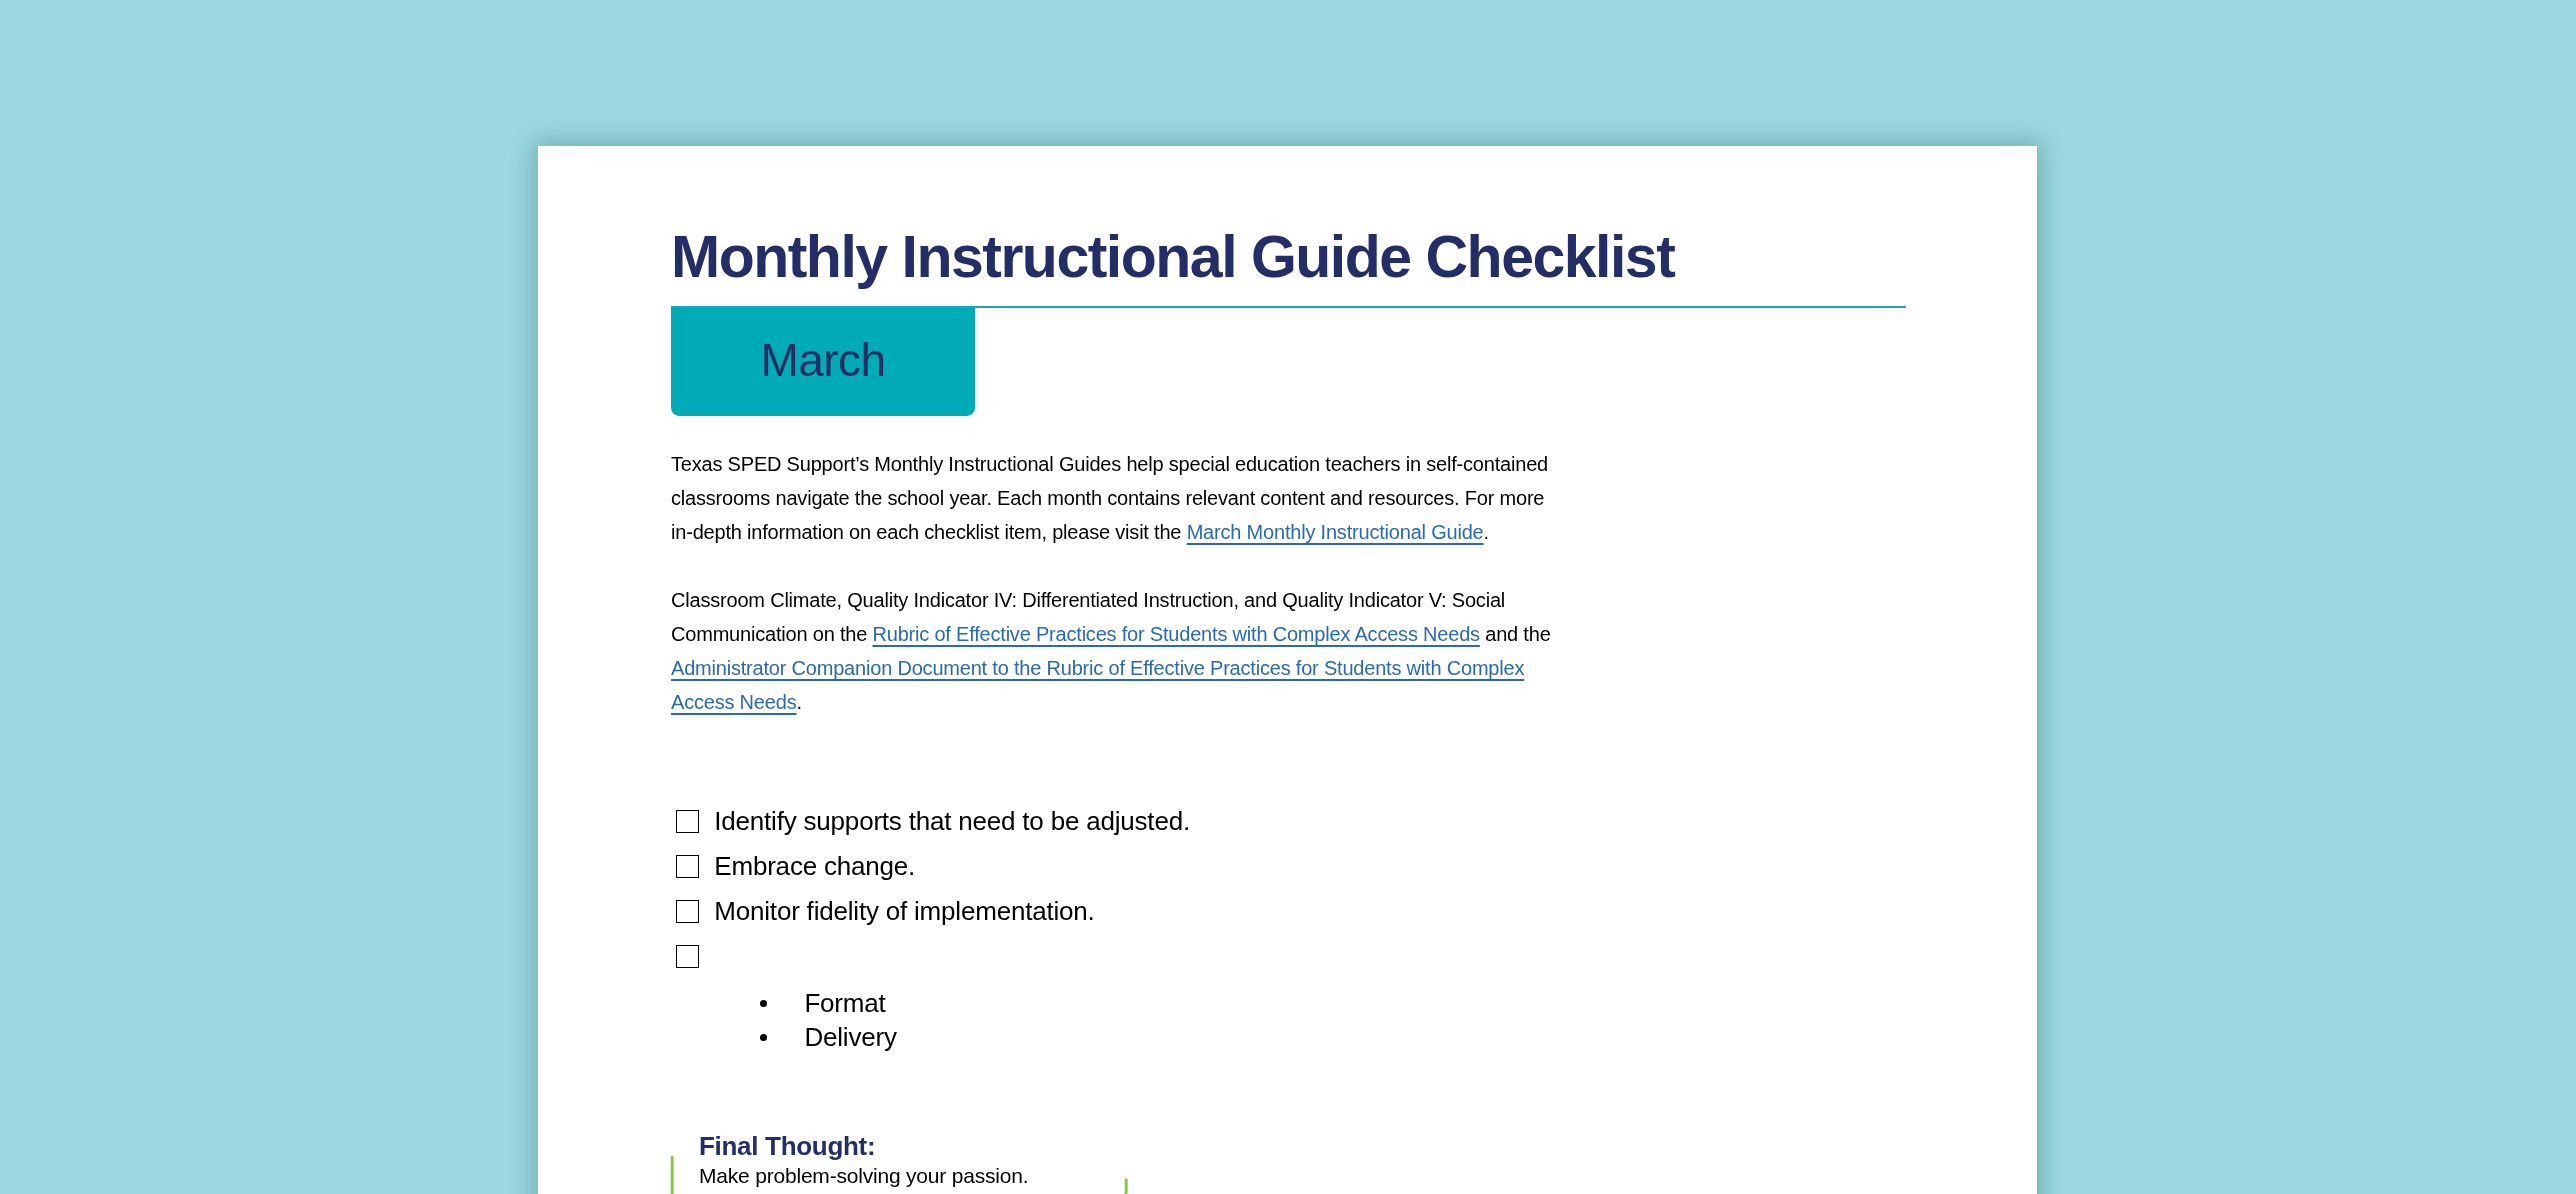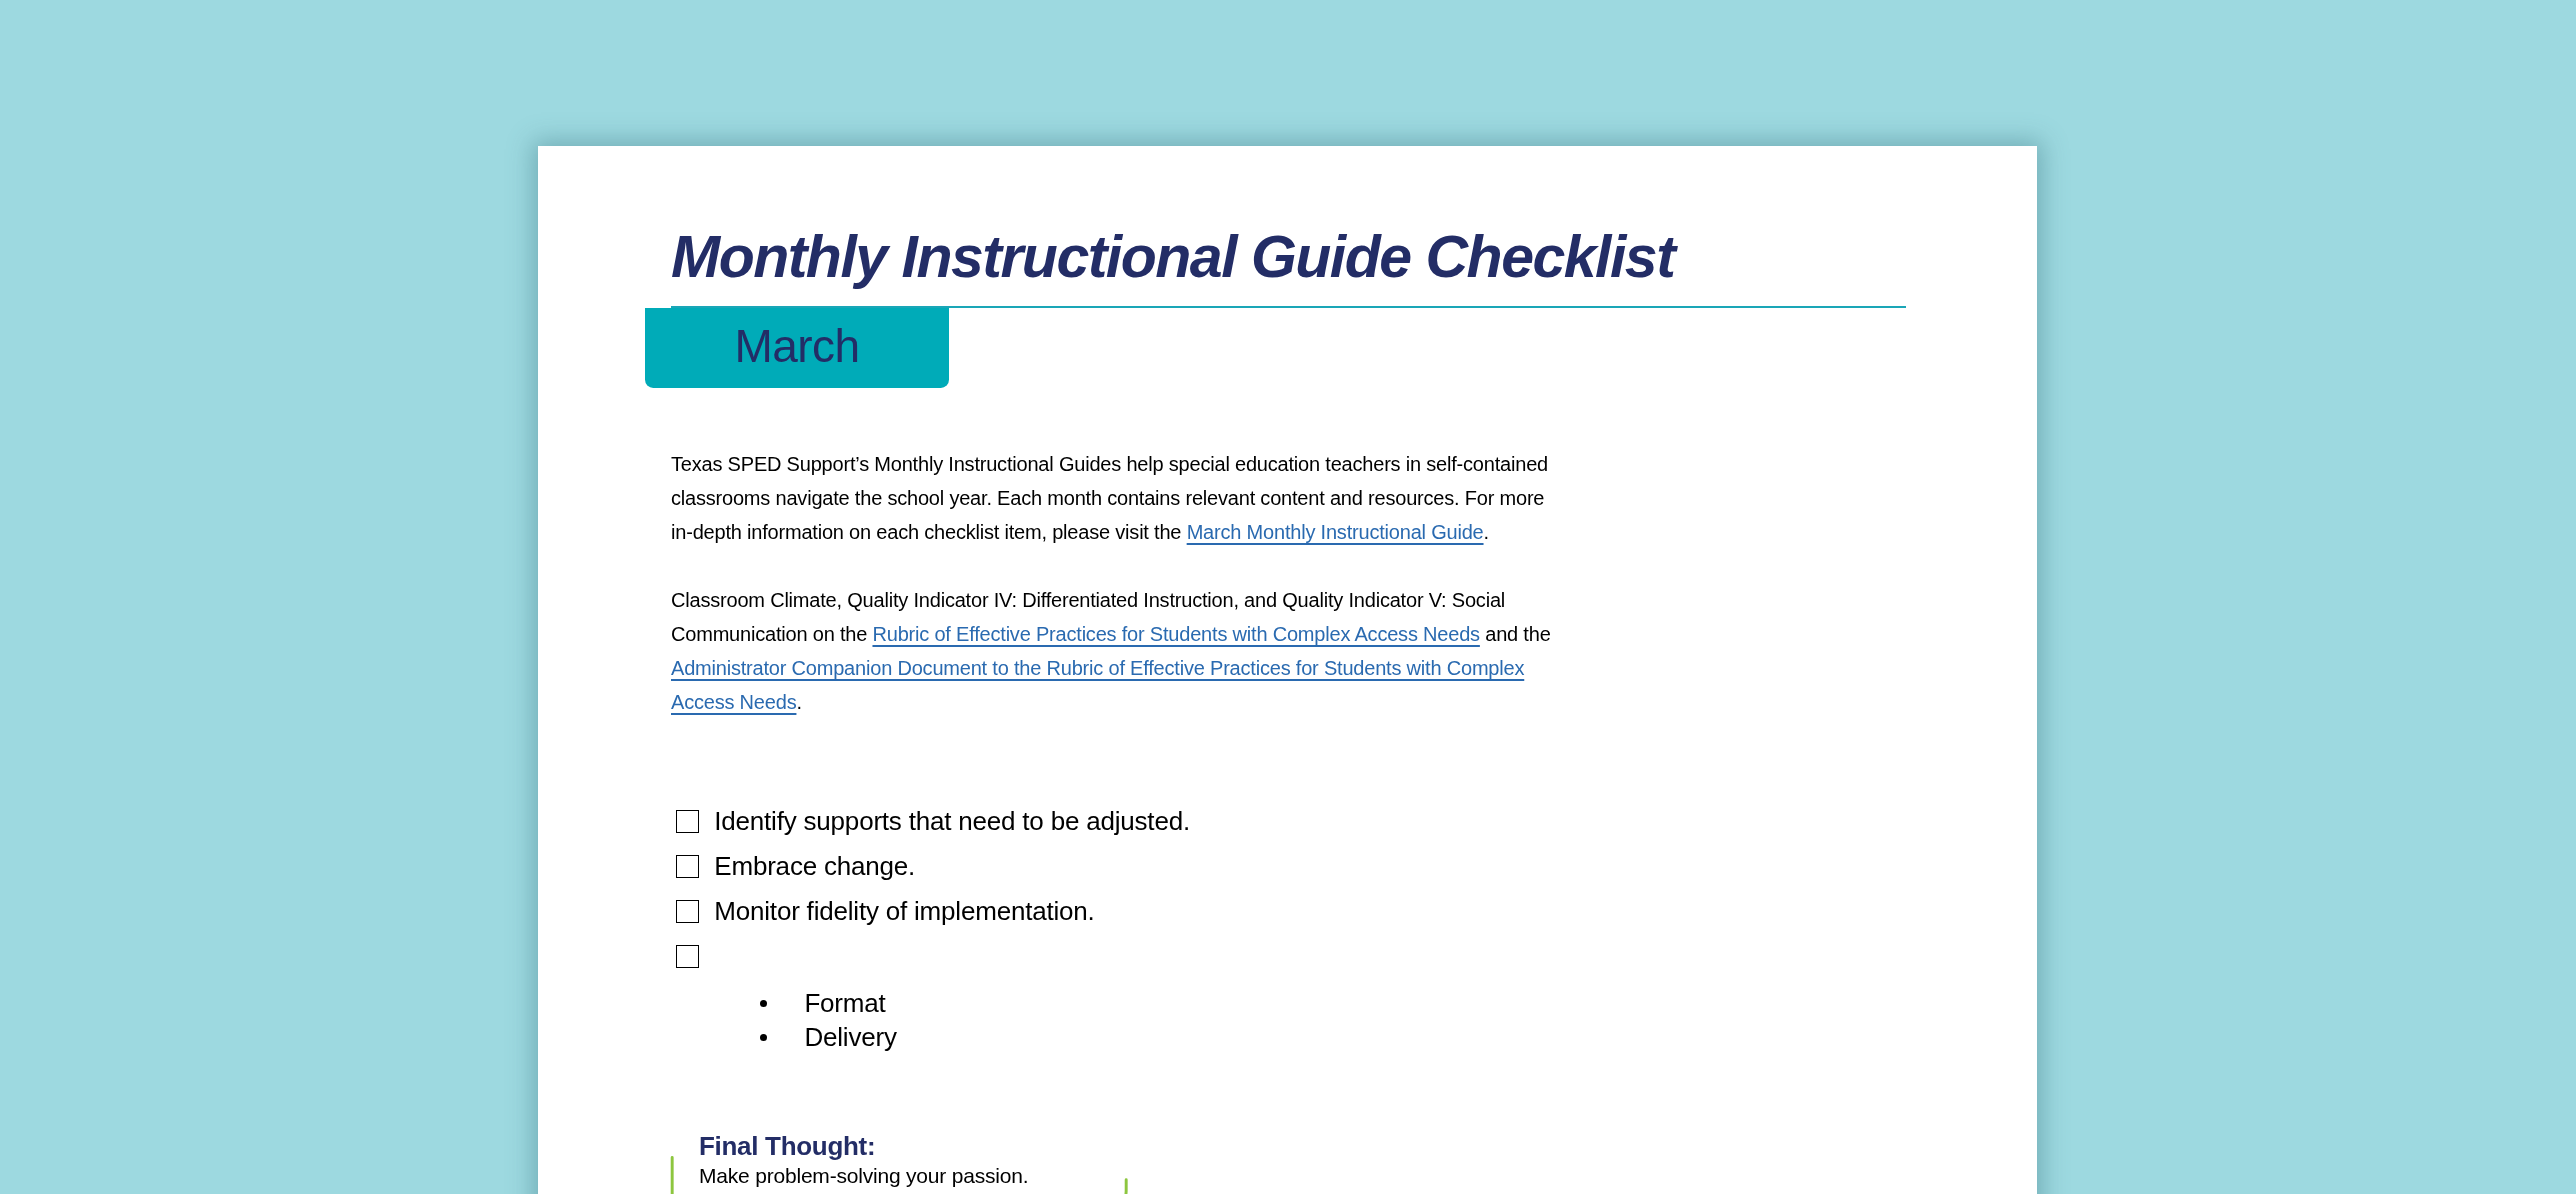--- a/index.html
+++ b/index.html
@@ -12,29 +12,29 @@
   .page {
     position: absolute; left: 538px; top: 146px;
     width: 1499px; height: 1117px;
     background: #ffffff;
     box-shadow: 0 0 23.5px 4.7px rgba(60, 120, 130, 0.45);
   }
   .title {
     position: absolute; left: 671px; top: 222px;
     margin: 0;
     font-size: 59px; font-weight: bold; color: #232d66;
-    letter-spacing: -1.5px; white-space: nowrap; line-height: 1.2; font-style: italic;
+    letter-spacing: -1.5px; white-space: nowrap; line-height: 1.2;
   }
   .rule {
     position: absolute; left: 671px; top: 306px;
     width: 1235px; height: 2.4px; background: #1aa6b7;
   }
   .month-tab {
-    position: absolute; left: 645px; top: 308px;
-    width: 304px; height: 80px;
+    position: absolute; left: 671px; top: 308px;
+    width: 304px; height: 108px;
     background: #00abb8;
     border-radius: 0 0 8.2px 8.2px;
     display: flex; align-items: center; justify-content: center;
   }
   .month-tab span {
     font-size: 46px; color: #232d66; font-weight: normal;
     letter-spacing: -0.6px; margin-top: -3.5px;
   }
   .para {
     position: absolute; left: 671px;

